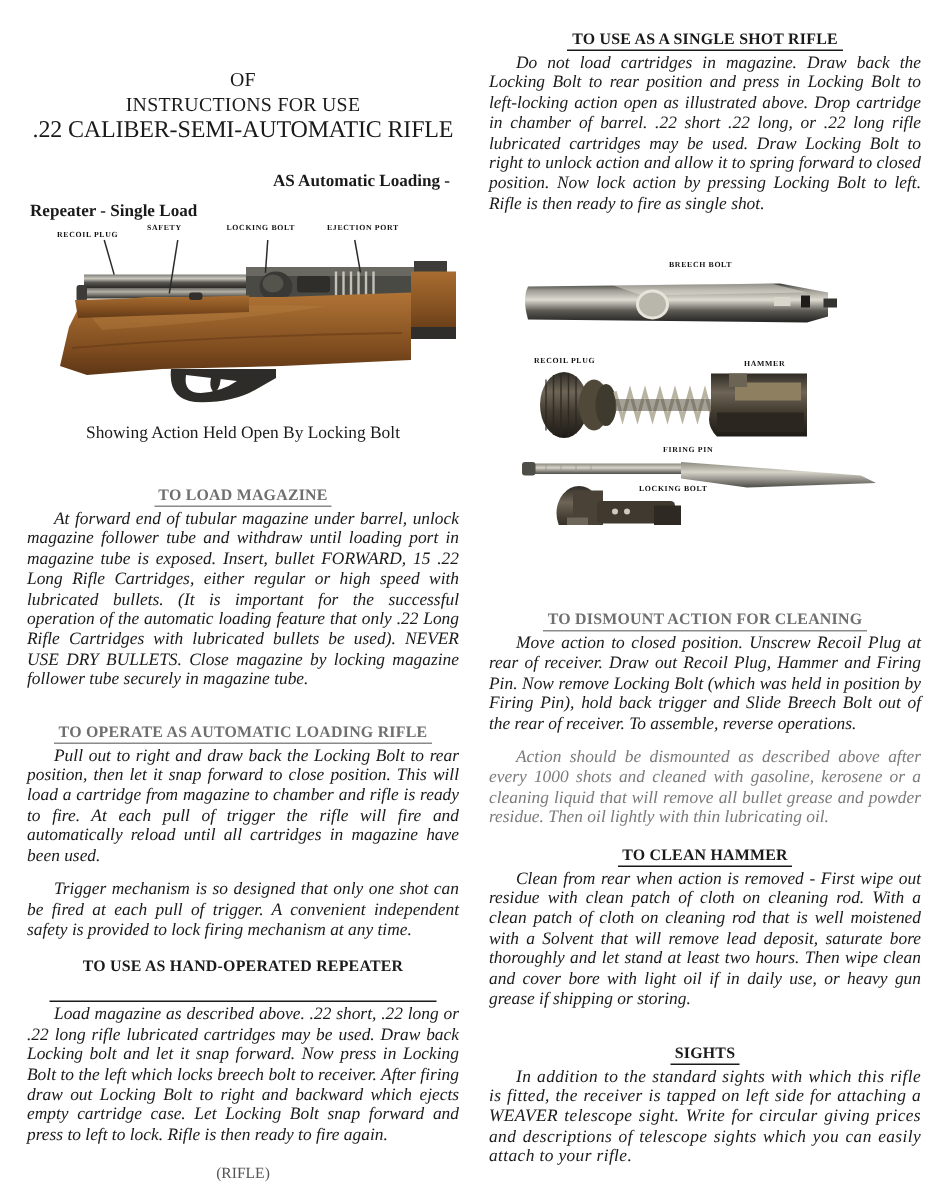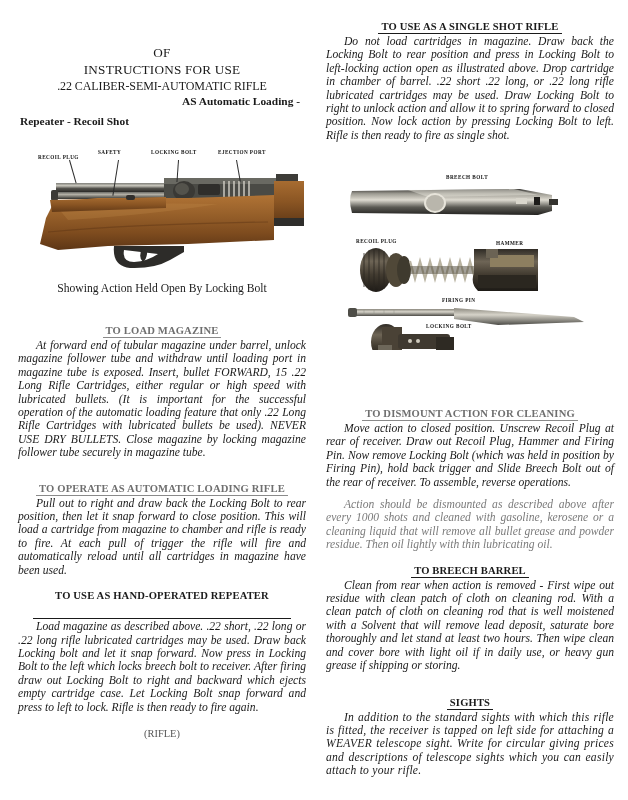--- a/index.html
+++ b/index.html
@@ -34,28 +34,28 @@
   
   .title-block { padding-top: 44px; }
   .title-line {
     text-align: center;
     font-size: 13.2px;
     letter-spacing: .2px;
     line-height: 17px;
     white-space: nowrap;
   }
   .title-line.wide {
-    font-size: 12px;
+    font-size: 16px;
     letter-spacing: -.1px;
   }
   .subtitle-1 {
     text-align: right;
     font-weight: bold;
     font-size: 11.4px;
-    margin-top: 0;
+    margin-top: 20px;
     padding-right: 6px;
   }
   .subtitle-2 {
     text-align: left;
     font-weight: bold;
     font-size: 11.4px;
     margin-top: 8px;
     padding-left: 2px;
   }
 
@@ -141,21 +141,21 @@
 
 <div class="page">
 
   <div class="col col-left">
 
     <div class="title-block">
       <div class="title-line">OF</div>
       <div class="title-line">INSTRUCTIONS FOR USE</div>
       <div class="title-line wide">.22 CALIBER-SEMI-AUTOMATIC RIFLE</div>
       <div class="subtitle-1">AS Automatic Loading -</div>
-      <div class="subtitle-2">Repeater - Recoil Shot</div>
+      <div class="subtitle-2">Repeater - Single Load</div>
     </div>
 
     <div class="fig-rifle">
       <svg width="268" height="128" viewBox="0 0 268 128">
         <defs>
           <linearGradient id="wood" x1="0" y1="0" x2="0" y2="1">
             <stop offset="0%" stop-color="#b07335"></stop>
             <stop offset="35%" stop-color="#97602a"></stop>
             <stop offset="70%" stop-color="#7d4b1e"></stop>
             <stop offset="100%" stop-color="#5d3616"></stop>
@@ -234,20 +234,21 @@
     <div style="position:absolute; top:302px; left:0; width:288px;">
       <div class="sect-h faded">
         <span>TO LOAD MAGAZINE</span>
       </div>
       <p class="body">At forward end of tubular magazine under barrel, unlock magazine follower tube and withdraw until loading port in magazine tube is exposed. Insert, bullet FORWARD, 15 .22 Long Rifle Cartridges, either regular or high speed with lubricated bullets. (It is important for the successful operation of the automatic loading feature that only .22 Long Rifle Cartridges with lubricated bullets be used). NEVER USE DRY BULLETS. Close magazine by locking magazine follower tube securely in magazine tube.</p>
 
       <div class="sect-h faded">
         <span>TO OPERATE AS AUTOMATIC LOADING RIFLE</span>
       </div>
       <p class="body">Pull out to right and draw back the Locking Bolt to rear position, then let it snap forward to close position. This will load a cartridge from magazine to chamber and rifle is ready to fire. At each pull of trigger the rifle will fire and automatically reload until all cartridges in magazine have been used.</p>
+      <p class="body">Trigger mechanism is so designed that only one shot can be fired at each pull of trigger. A convenient independent safety is provided to lock firing mechanism at any time.</p>
 
       <div class="sect-h wideline">
         <span>TO USE AS HAND-OPERATED REPEATER</span>
       </div>
       <p class="body">Load magazine as described above. .22 short, .22 long or .22 long rifle lubricated cartridges may be used. Draw back Locking bolt and let it snap forward. Now press in Locking Bolt to the left which locks breech bolt to receiver. After firing draw out Locking Bolt to right and backward which ejects empty cartridge case. Let Locking Bolt snap forward and press to left to lock. Rifle is then ready to fire again.</p>
 
       <div class="over">(RIFLE)</div>
     </div>
   </div>
 
@@ -339,21 +340,21 @@
     </div>
 
     <div style="position:absolute; top:385px; left:0; width:288px;">
       <div class="sect-h faded">
         <span>TO DISMOUNT ACTION FOR CLEANING</span>
       </div>
       <p class="body">Move action to closed position. Unscrew Recoil Plug at rear of receiver. Draw out Recoil Plug, Hammer and Firing Pin. Now remove Locking Bolt (which was held in position by Firing Pin), hold back trigger and Slide Breech Bolt out of the rear of receiver. To assemble, reverse operations.</p>
       <p class="body faded">Action should be dismounted as described above after every 1000 shots and cleaned with gasoline, kerosene or a cleaning liquid that will remove all bullet grease and powder residue. Then oil lightly with thin lubricating oil.</p>
 
       <div class="sect-h">
-        <span>TO BREECH BARREL</span>
+        <span>TO CLEAN HAMMER</span>
       </div>
       <p class="body">Clean from rear when action is removed - First wipe out residue with  clean patch  of  cloth on cleaning rod. With a clean patch of cloth on cleaning rod that is well moistened with a Solvent that will remove lead deposit, saturate bore thoroughly and let stand at least two hours. Then wipe clean and cover bore with light oil if in daily use, or heavy gun grease if shipping or storing.</p>
 
       <div class="sect-h" style="margin-top:24px;">
         <span>SIGHTS</span>
       </div>
       <p class="body" style="letter-spacing:.25px;">In addition to the standard sights with which this rifle is fitted, the receiver is tapped on left side for attaching a WEAVER telescope sight. Write for circular giving prices and descriptions of telescope sights which you can easily attach to your rifle.</p>
     </div>
   </div>
 

